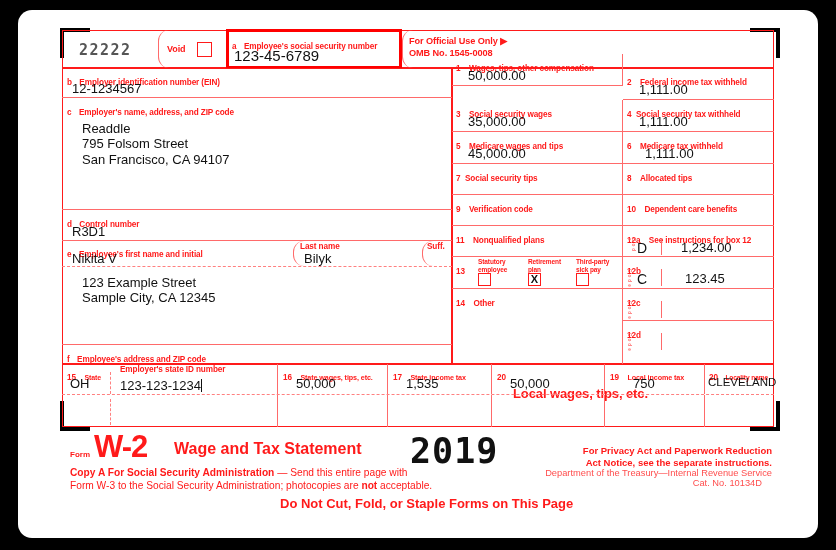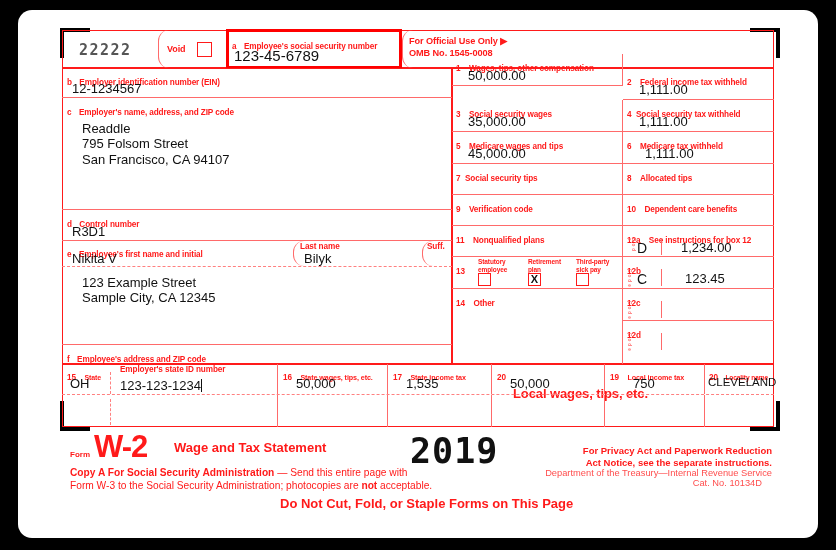--- a/index.html
+++ b/index.html
@@ -105,21 +105,21 @@
     background: #111;
     vertical-align: -2px;
     margin-left: 0px;
   }
 
   
   .w2big {
     font-size: 31px; font-weight: bold; color: #ff1a1a;
     letter-spacing: -1px; line-height: 1;
   }
-  .wagestmt { font-size: 13px; font-weight: bold; color: #ff1a1a; }
+  .wagestmt { font-size: 16px; font-weight: bold; color: #ff1a1a; }
   .formword { font-size: 8px; font-weight: bold; color: #ff1a1a; }
   .copyline { font-size: 10.2px; color: #ff1a1a; line-height: 1.35; }
   .copyline b { font-weight: bold; }
   .donotcut { font-size: 13px; font-weight: bold; color: #ff1a1a; }
   .deptline { font-size: 9.3px; color: #ff4d4d; }
   .privline { font-size: 9.5px; font-weight: bold; color: #ff1a1a; line-height: 1.3; }
   .catline  { font-size: 9.3px; color: #ff4d4d; }
 </style>
 </head>
 <body>

